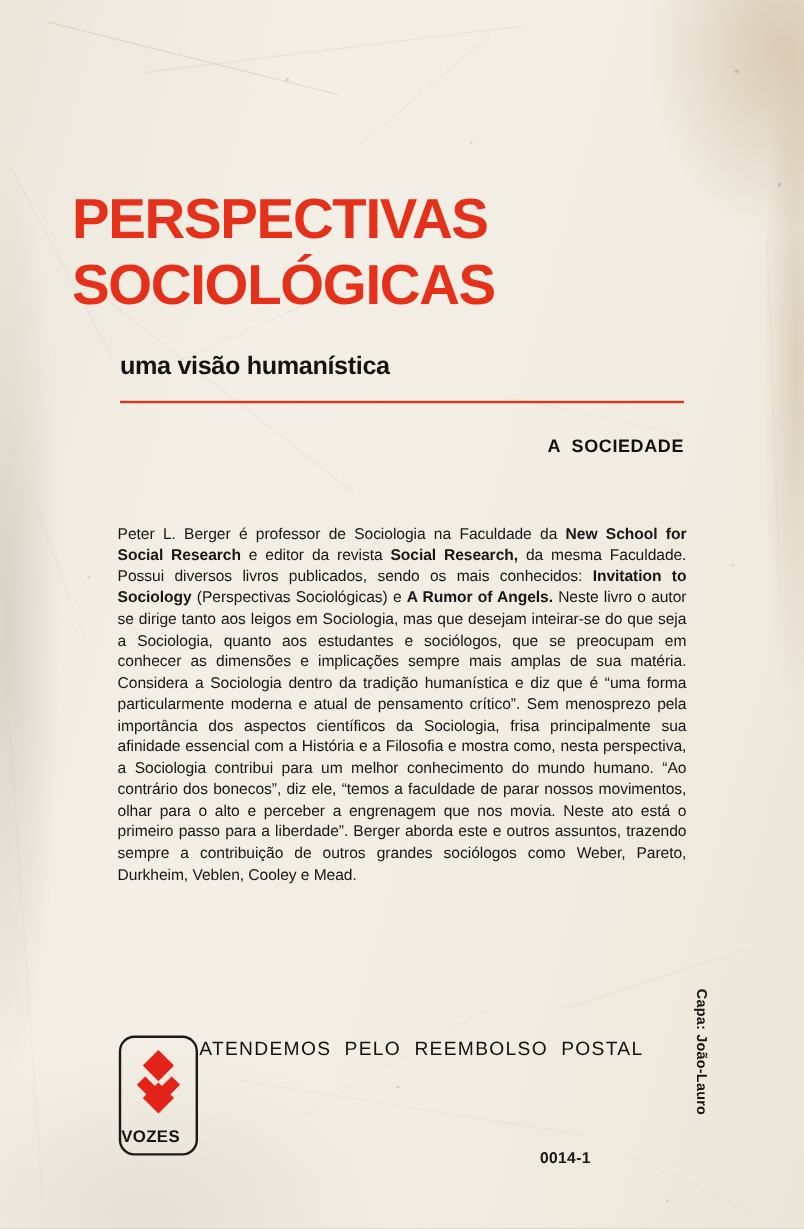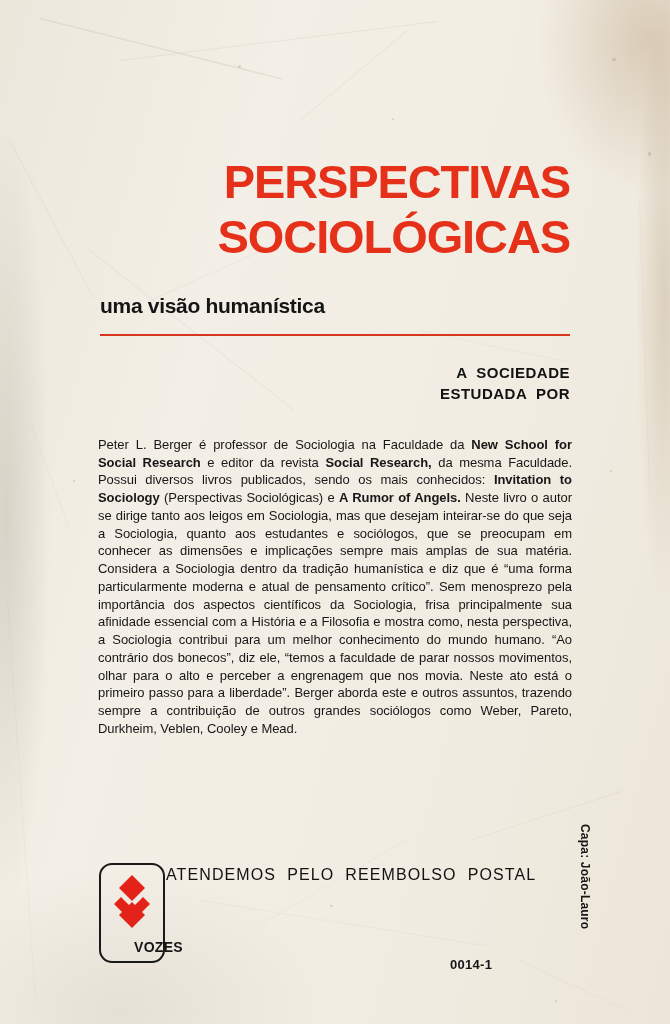--- a/index.html
+++ b/index.html
@@ -54,21 +54,21 @@
     line-height: 1.22;
     letter-spacing: -0.4px;
   }
 
   
   .title {
     position: absolute;
     left: 60px;
     top: 155px;
     width: 510px;
-    text-align: right;
+    text-align: left;
     color: #e5301a;
     font-weight: bold;
     font-size: 47px;
     line-height: 1.16;
     letter-spacing: -1.1px;
   }
   .subtitle {
     position: absolute;
     left: 100px;
     top: 294px;
@@ -134,26 +134,25 @@
     left: 0;
     top: 6px;
     width: 62px;
     height: 62px;
   }
   .logo-word {
     position: absolute;
     left: 0;
     bottom: 6px;
     width: 62px;
-    text-align: right;
+    text-align: left;
     font-weight: bold;
     font-size: 14px;
     color: #151515;
     letter-spacing: 0.3px;
-    padding-left: 20px;
   }
   .reembolso {
     position: absolute;
     left: 166px;
     top: 866px;
     color: #131313;
     font-size: 16px;
     font-weight: normal;
     letter-spacing: 1.1px;
     white-space: pre;
@@ -217,21 +216,20 @@
     <div>PERSPECTIVAS</div>
     <div>SOCIOLÓGICAS</div>
   </div>
 
   <div class="subtitle">uma visão humanística</div>
 
   <div class="rule"></div>
 
   <div class="kicker">
     <div>A  SOCIEDADE</div>
-    <div>ESTUDADA  POR</div>
   </div>
 
   <div class="blurb"><span>Peter L. Berger é professor de Sociologia na Faculdade da </span><b>New School for Social Research</b><span> e editor da revista </span><b>Social Research,</b><span> da mesma Faculdade. Possui diversos livros publicados, sendo os mais conhecidos: </span><b>Invitation to Sociology</b><span> (Perspectivas Sociológicas) e </span><b>A Rumor of Angels.</b><span> Neste livro o autor se dirige tanto aos leigos em Sociologia, mas que desejam inteirar-se do que seja a Sociologia, quanto aos estudantes e sociólogos, que se preocupam em conhecer as dimensões e implicações sempre mais amplas de sua matéria. Considera a Sociologia dentro da tradição humanística e diz que é “uma forma particularmente moderna e atual de pensamento crítico”. Sem menosprezo pela importância dos aspectos científicos da Sociologia, frisa principalmente sua afinidade essencial com a História e a Filosofia e mostra como, nesta perspectiva, a Sociologia contribui para um melhor conhecimento do mundo humano. “Ao contrário dos bonecos”, diz ele, “temos a faculdade de parar nossos movimentos, olhar para o alto e perceber a engrenagem que nos movia. Neste ato está o primeiro passo para a liberdade”. Berger aborda este e outros assuntos, trazendo sempre a contribuição de outros grandes sociólogos como Weber, Pareto, Durkheim, Veblen, Cooley e Mead.</span></div>
 
   <div class="logo-box">
     <svg class="logo-mark" viewBox="0 0 62 62">
       <g fill="#e32219">
         <polygon points="31,4 44,17 31,30 18,17"></polygon>
         <polygon points="31,15 49,33 31,51 13,33 20,26 31,37 42,26"></polygon>
         <polygon points="31,31 44,44 31,57 18,44"></polygon>

